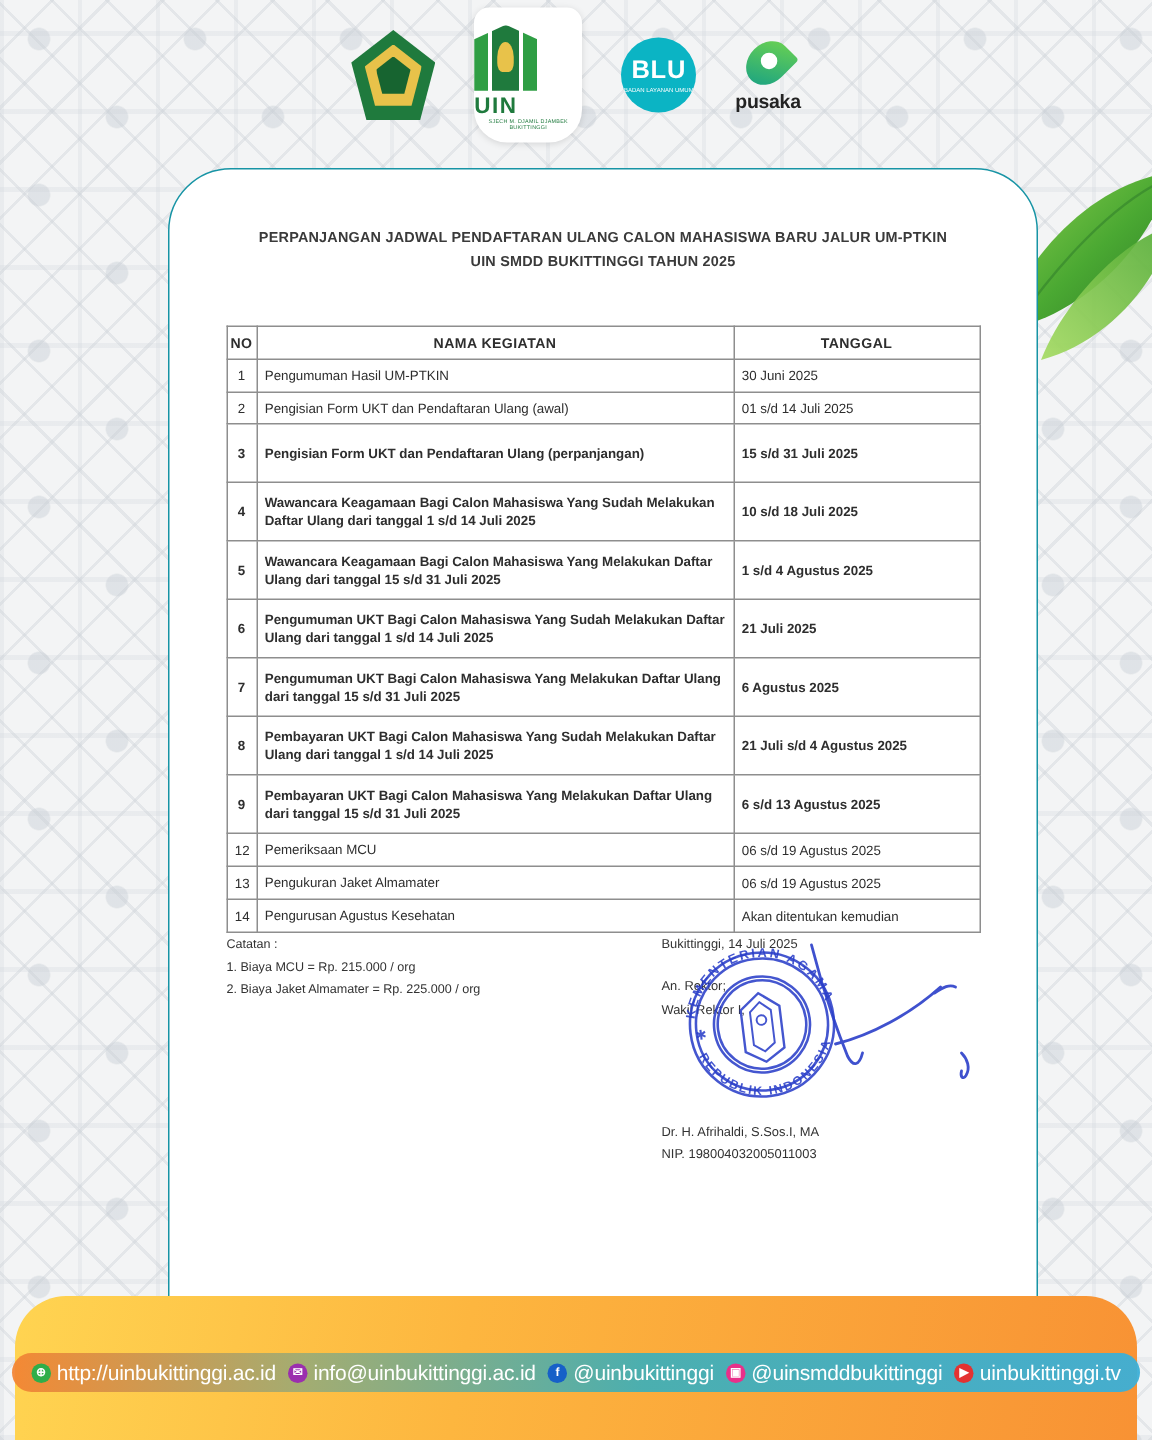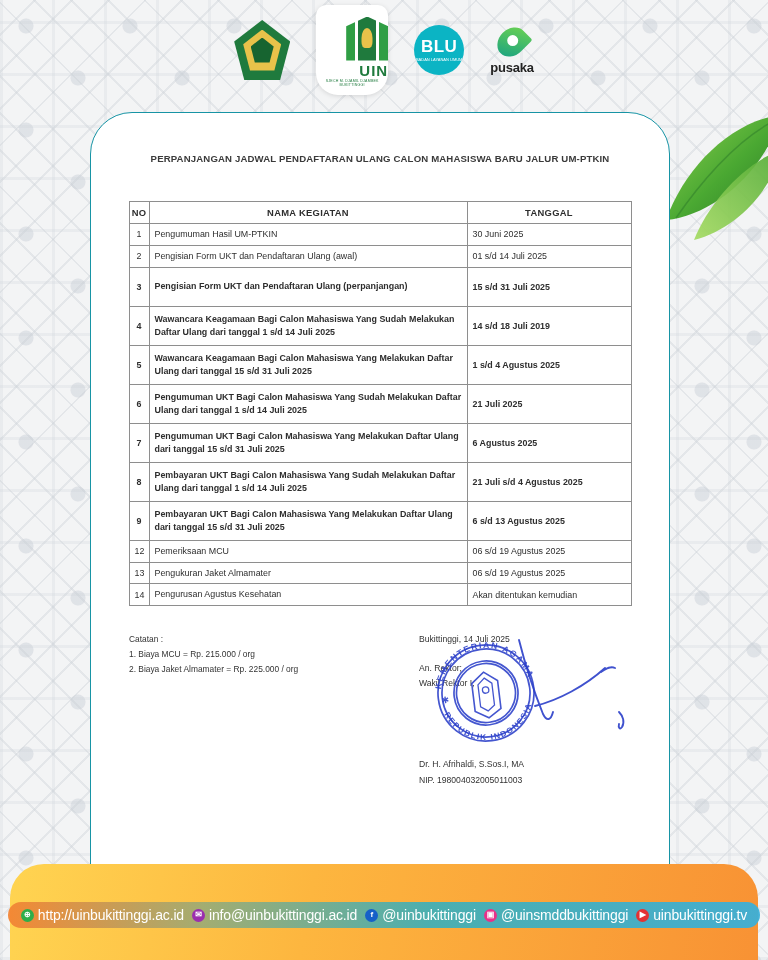--- a/index.html
+++ b/index.html
@@ -102,21 +102,21 @@
     border-radius: 3px;
   }
 
   
   .logo-uin {
     width: 72px; height: 90px;
     background: #fff;
     border-radius: 10px 10px 22px 22px;
     box-shadow: 0 1px 5px rgba(0,0,0,.13);
     display: flex; flex-direction: column;
-    align-items: flex-end; justify-content: center;
+    align-items: flex-start; justify-content: center;
     padding-top: 4px;
     z-index: 7;
   }
   .logo-uin .mark {
     width: 42px; height: 44px;
     background:
       linear-gradient(to right,
         #2f9e44 0 22%, transparent 22% 28%,
         #1f7a3d 28% 72%, transparent 72% 78%,
         #2f9e44 78% 100%);
@@ -178,21 +178,21 @@
     position: absolute;
     top: 108px; right: -8px;
     width: 130px; height: 155px;
     z-index: 2;
     pointer-events: none;
   }
 
   
   #document-card {
     position: absolute;
-    left: 90px; top: 112px;
+    left: 112px; top: 112px;
     width: 580px; height: 760px;
     background: #fff;
     border: 1.6px solid #1794a5;
     border-radius: 42px 42px 0 0;
     z-index: 4;
     overflow: hidden;
   }
 
   #doc-title {
     margin: 38px 30px 0 30px;
@@ -227,21 +227,21 @@
   td.col-no { text-align: center; width: 20px; font-weight: normal; }
   td.col-act { width: 318px; line-height: 1.45; }
   td.col-date { width: 164px; }
   tr.bold td { font-weight: bold; }
   tr.tall td { height: 39px; }
 
   
   #footer-area {
     display: flex;
     justify-content: space-between;
-    margin: 26px 38px 0 38px;
+    margin: 0 38px 0 38px;
     position: relative;
   }
   #notes-block { font-size: 8.4px; color: #333; line-height: 1.78; }
   #signature-block { font-size: 8.6px; color: #333; line-height: 1.78; width: 212px; }
   #signature-block .gap { height: 13px; }
   #signature-block .sig-space { height: 66px; }
   .sig-name { white-space: nowrap; }
 
   
   #official-stamp {
@@ -346,20 +346,21 @@
     <div class="drop"></div>
     <div class="pname">pusaka</div>
   </div>
 
 </div>
 
 <div id="document-card">
 
   <div id="doc-title">
     <div>PERPANJANGAN JADWAL PENDAFTARAN ULANG CALON MAHASISWA BARU JALUR UM-PTKIN</div>
+    <div>UIN SMDD BUKITTINGGI TAHUN 2025</div>
   </div>
 
   <table id="schedule-table">
     <thead>
       <tr>
         <th style="width:20px">NO</th>
         <th style="width:318px">NAMA KEGIATAN</th>
         <th style="width:164px">TANGGAL</th>
       </tr>
     </thead>
@@ -375,21 +376,21 @@
           <td class="col-date">01 s/d 14 Juli 2025</td>
         </tr>
         <tr class="bold tall">
           <td class="col-no">3</td>
           <td class="col-act">Pengisian Form UKT dan Pendaftaran Ulang (perpanjangan)</td>
           <td class="col-date">15 s/d 31 Juli 2025</td>
         </tr>
         <tr class="bold tall">
           <td class="col-no">4</td>
           <td class="col-act">Wawancara Keagamaan Bagi Calon Mahasiswa Yang Sudah Melakukan Daftar Ulang dari tanggal 1 s/d 14 Juli 2025</td>
-          <td class="col-date">14 s/d 18 Juli 2019</td>
+          <td class="col-date">10 s/d 18 Juli 2025</td>
         </tr>
         <tr class="bold tall">
           <td class="col-no">5</td>
           <td class="col-act">Wawancara Keagamaan Bagi Calon Mahasiswa Yang Melakukan Daftar Ulang dari tanggal 15 s/d 31 Juli 2025</td>
           <td class="col-date">1 s/d 4 Agustus 2025</td>
         </tr>
         <tr class="bold tall">
           <td class="col-no">6</td>
           <td class="col-act">Pengumuman UKT Bagi Calon Mahasiswa Yang Sudah Melakukan Daftar Ulang dari tanggal 1 s/d 14 Juli 2025</td>
           <td class="col-date">21 Juli 2025</td>

